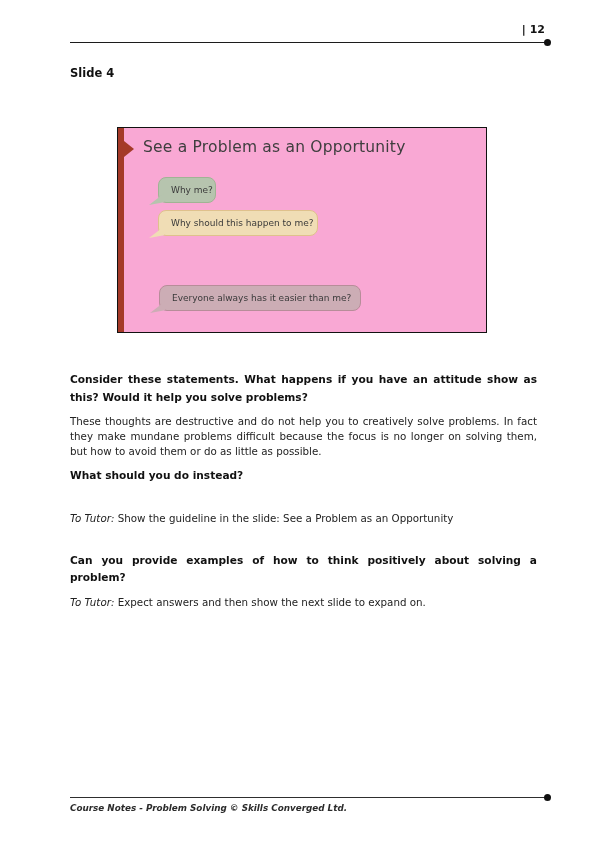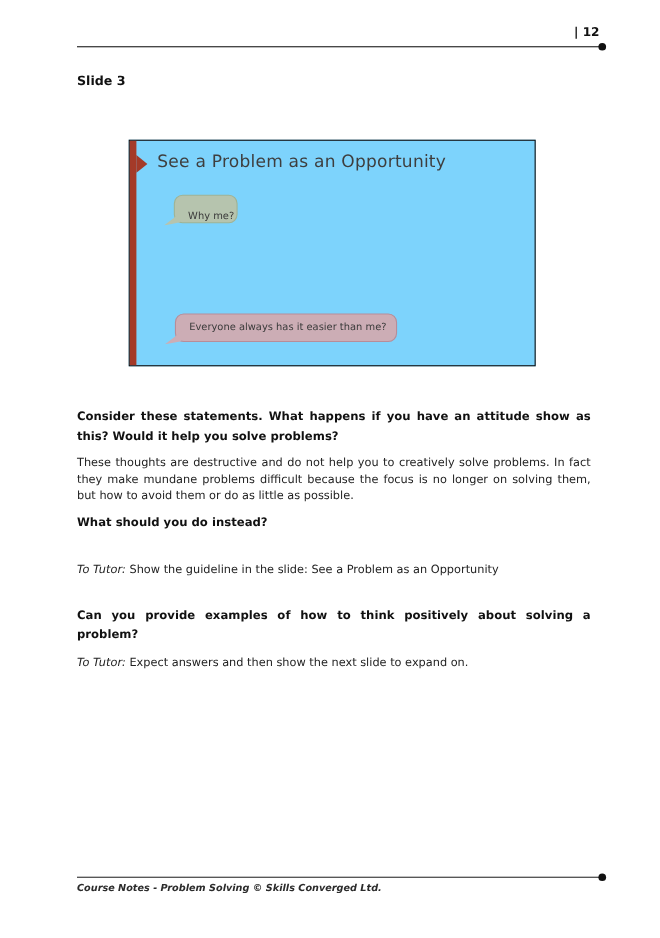--- a/index.html
+++ b/index.html
@@ -53,21 +53,21 @@
     color: #111;
   }
 
   
   .slide {
     position: absolute;
     left: 117px;
     top: 127px;
     width: 370px;
     height: 206px;
-    background: #7dd3fc;
+    background: #f9a8d4;
     border: 1.6px solid #111;
   }
   .accent-bar {
     position: absolute;
     left: 0; top: 0; bottom: 0;
     width: 6px;
     background: #a43a28;
   }
   .accent-arrow {
     position: absolute;
@@ -101,21 +101,21 @@
     white-space: nowrap;
   }
   .bubble .tail {
     position: absolute;
     left: -10px;
     bottom: -3px;
     width: 15px;
     height: 13px;
     clip-path: polygon(100% 12%, 100% 78%, 0% 100%);
   }
-  .bubble-0 { left: 40px; top: 49px;  width: 58px; align-items: flex-end;  }
+  .bubble-0 { left: 40px; top: 49px;  width: 58px;  }
   .bubble-1 { left: 40px; top: 82px;  width: 160px; }
   .bubble-2 { left: 39px; top: 119px; width: 267px; }
   .bubble-3 { left: 41px; top: 157px; width: 202px; }
 
   
   .body-text {
     position: absolute;
     left: 70px;
     top: 371px;
     width: 467px;
@@ -151,30 +151,34 @@
 </head>
 <body>
 
 <div class="page">
 
   <div class="page-number">| 12</div>
   <div class="rule top-rule">
     <span class="dot"></span>
   </div>
 
-  <h2 class="slide-heading">Slide 3</h2>
+  <h2 class="slide-heading">Slide 4</h2>
 
   <figure class="slide">
     <div class="accent-bar" style="background: rgb(164, 58, 40);"></div>
     <div class="accent-arrow" style="border-left-color: rgb(164, 58, 40);"></div>
     <div class="slide-title">See a Problem as an Opportunity</div>
 
     <div class="bubble bubble-0" style="background: rgb(182, 196, 174); border-color: rgb(160, 179, 148);">
       <span class="tail" style="background: rgb(182, 196, 174);"></span>
       <span>Why me?</span>
+    </div>
+    <div class="bubble bubble-1" style="background: rgb(240, 221, 181); border-color: rgb(223, 193, 140);">
+      <span class="tail" style="background: rgb(240, 221, 181);"></span>
+      <span>Why should this happen to me?</span>
     </div>
     <div class="bubble bubble-3" style="background: rgb(204, 173, 181); border-color: rgb(183, 141, 153);">
       <span class="tail" style="background: rgb(204, 173, 181);"></span>
       <span>Everyone always has it easier than me?</span>
     </div>
   </figure>
 
   <main class="body-text">
     <p class="bold">Consider these statements. What happens if you have an attitude show as this? Would it help you solve problems?</p>
     <p>These thoughts are destructive and do not help you to creatively solve problems. In fact they make mundane problems difficult because the focus is no longer on solving them, but how to avoid them or do as little as possible.</p>

